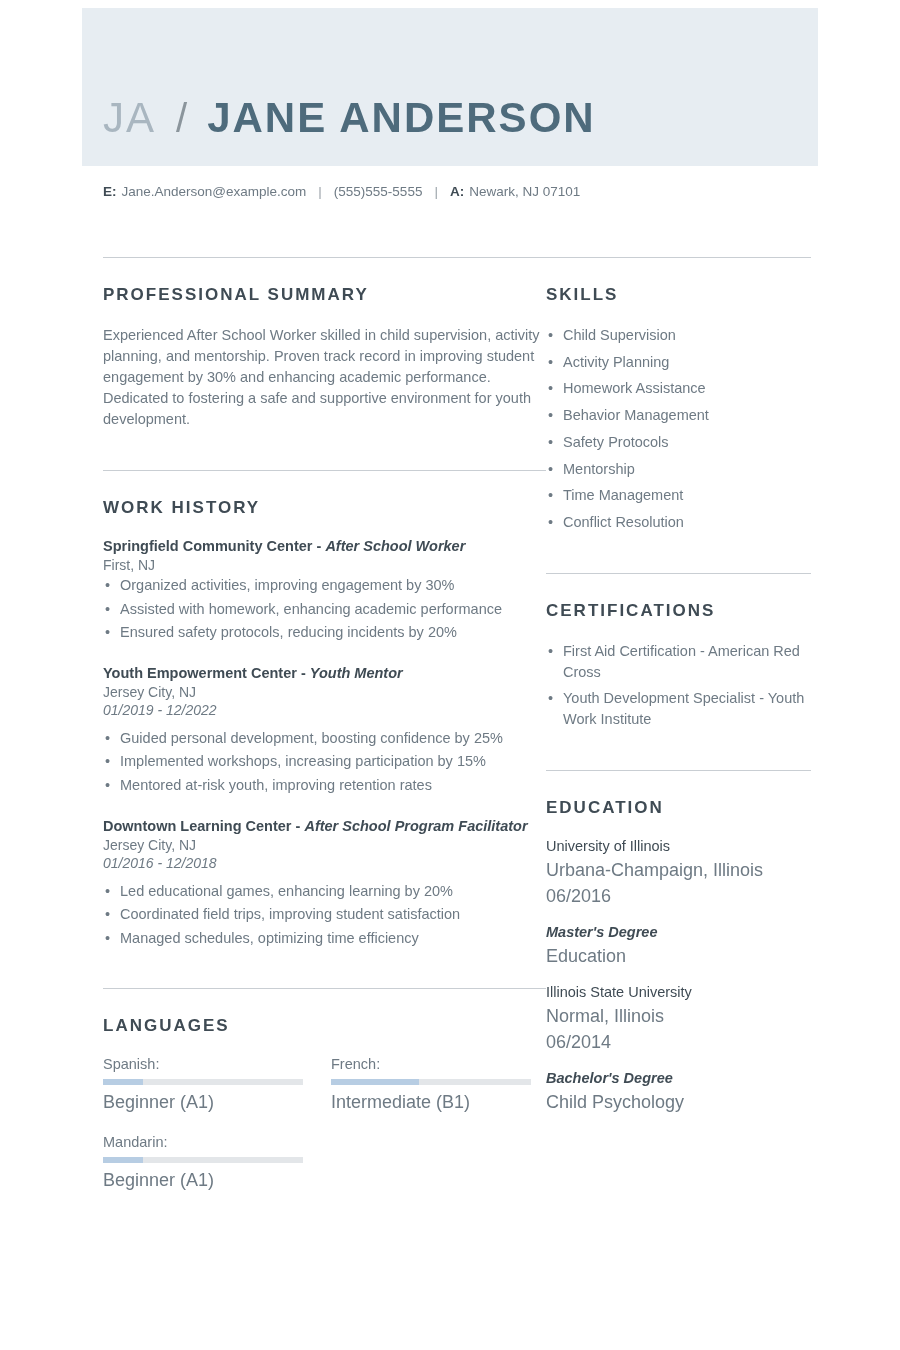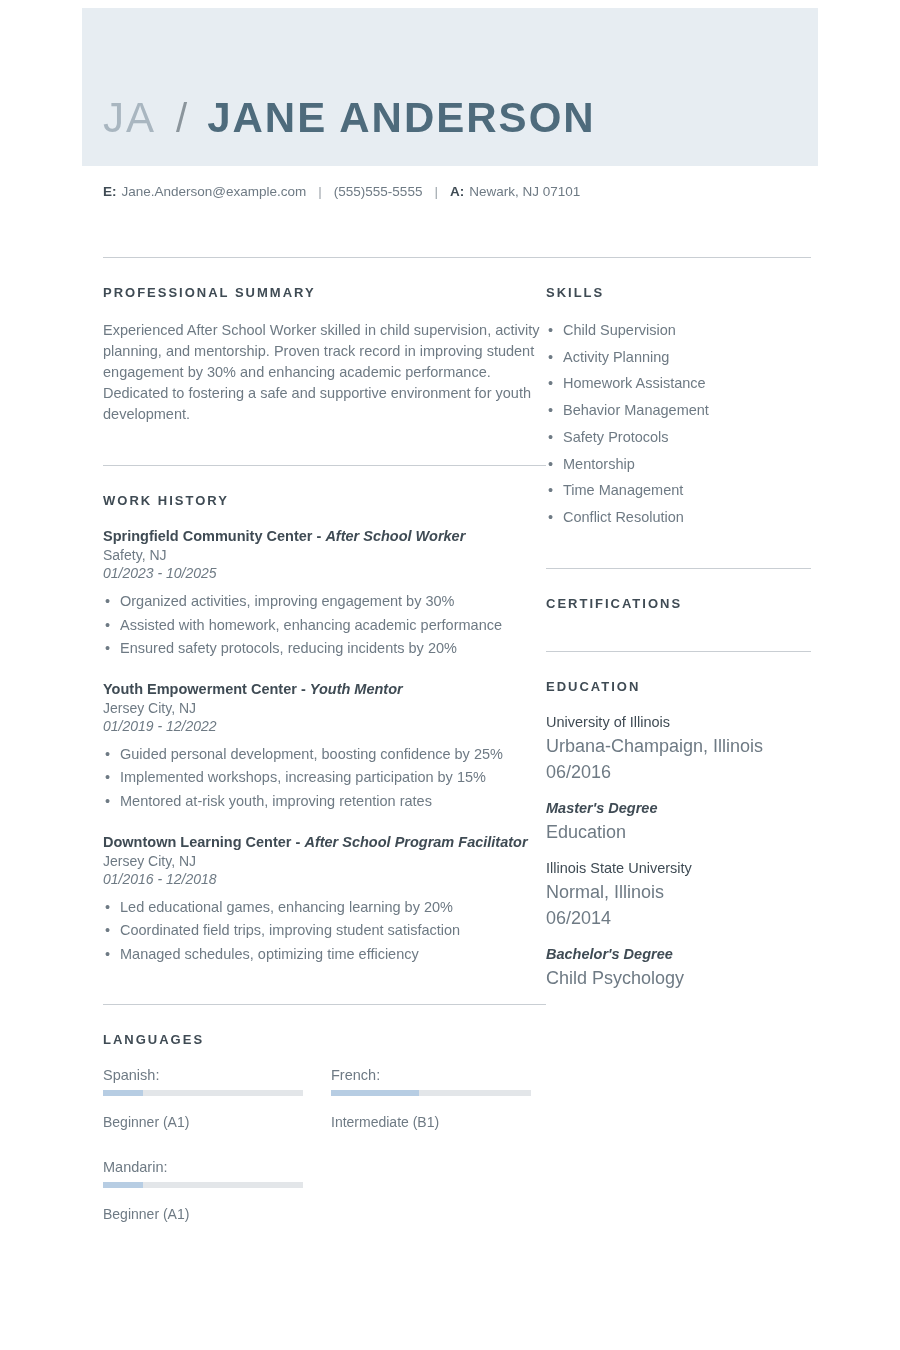--- a/index.html
+++ b/index.html
@@ -28,46 +28,46 @@
 
   
   .columns{display:flex;margin:58px 57px 0;align-items:flex-start;}
   .col-left{width:443px;flex:none;}
   .col-gap{flex:1;}
   .col-right{width:265px;flex:none;}
 
   .rule{border:0;border-top:1px solid var(--rule);margin:0 0 27px;}
   .section{margin-top:40px;}
   .section:first-child{margin-top:0;}
-  .sec-title{font-size:13px;font-weight:700;letter-spacing:2px;color:var(--heading);
+  .sec-title{font-size:17px;font-weight:700;letter-spacing:2px;color:var(--heading);
     margin-bottom:20px;}
 
   .summary-text{font-size:14.5px;line-height:1.45;color:var(--body);}
 
   
   .job{margin-top:22px;}
   .job:first-of-type{margin-top:16px;}
   .job-title-line{font-size:14.5px;color:var(--dark);margin-bottom:3px;}
   .job-company{font-weight:700;}
   .job-dash{font-weight:700;}
   .job-role{font-weight:700;font-style:italic;}
   .job-location{font-size:14px;color:var(--body);margin-bottom:2px;}
   .job-dates{font-size:14px;font-style:italic;color:var(--body);margin-bottom:10px;}
   ul.blist{list-style:none;}
   ul.blist li{position:relative;padding-left:17px;font-size:14.5px;line-height:1.42;
     margin-bottom:3px;color:var(--body);}
   ul.blist li::before{content:"\2022";position:absolute;left:2px;color:var(--body);}
 
   
-  .lang-grid{display:grid;grid-template-columns:228px 228px;row-gap:29px;}
+  .lang-grid{display:grid;grid-template-columns:228px 228px;row-gap:21px;}
   .lang-item{width:200px;}
   .lang-name{font-size:14.5px;color:var(--body);margin-bottom:7px;}
   .lang-bar{width:200px;height:6px;background:var(--bar-track);}
   .lang-fill{height:6px;background:var(--bar-fill);}
-  .lang-level{font-size:14px;color:var(--body);margin-top:18px;}
+  .lang-level{font-size:18px;color:var(--body);margin-top:7px;}
 
   
   ul.rlist{list-style:none;margin-top:14px;}
   ul.rlist li{position:relative;padding-left:17px;font-size:14.5px;line-height:1.43;
     margin-bottom:6px;color:var(--body);}
   ul.rlist li::before{content:"\2022";position:absolute;left:2px;color:var(--body);}
 
   
   .edu-entry{margin-bottom:15px;}
   .edu-school{font-size:14.5px;font-weight:400;color:var(--dark);margin-bottom:3px;}
@@ -110,22 +110,21 @@
       <section class="section">
         <hr class="rule">
         <h2 class="sec-title">WORK HISTORY</h2>
 
         <div class="job">
           <div class="job-title-line">
             <span class="job-company">Springfield Community Center</span>
             <span class="job-dash">-</span>
             <span class="job-role">After School Worker</span>
           </div>
-          <div class="job-location">Safety, NJ</div>
-          <div class="job-dates">01/2023 - 10/2025</div>
+          <div class="job-location">First, NJ</div>
           <ul class="blist">
             <li>Organized activities, improving engagement by 30%</li>
             <li>Assisted with homework, enhancing academic performance</li>
             <li>Ensured safety protocols, reducing incidents by 20%</li>
           </ul>
         </div>
 
         <div class="job">
           <div class="job-title-line">
             <span class="job-company">Youth Empowerment Center</span>
@@ -202,20 +201,24 @@
           <li>Safety Protocols</li>
           <li>Mentorship</li>
           <li>Time Management</li>
           <li>Conflict Resolution</li>
         </ul>
       </section>
 
       <section class="section">
         <hr class="rule">
         <h2 class="sec-title">CERTIFICATIONS</h2>
+        <ul class="rlist">
+          <li>First Aid Certification - American Red Cross</li>
+          <li>Youth Development Specialist - Youth Work Institute</li>
+        </ul>
       </section>
 
       <section class="section">
         <hr class="rule">
         <h2 class="sec-title">EDUCATION</h2>
 
         <div class="edu-entry">
           <div class="edu-school">University of Illinois</div>
           <div class="edu-line">Urbana-Champaign, Illinois</div>
           <div class="edu-line">06/2016</div>

